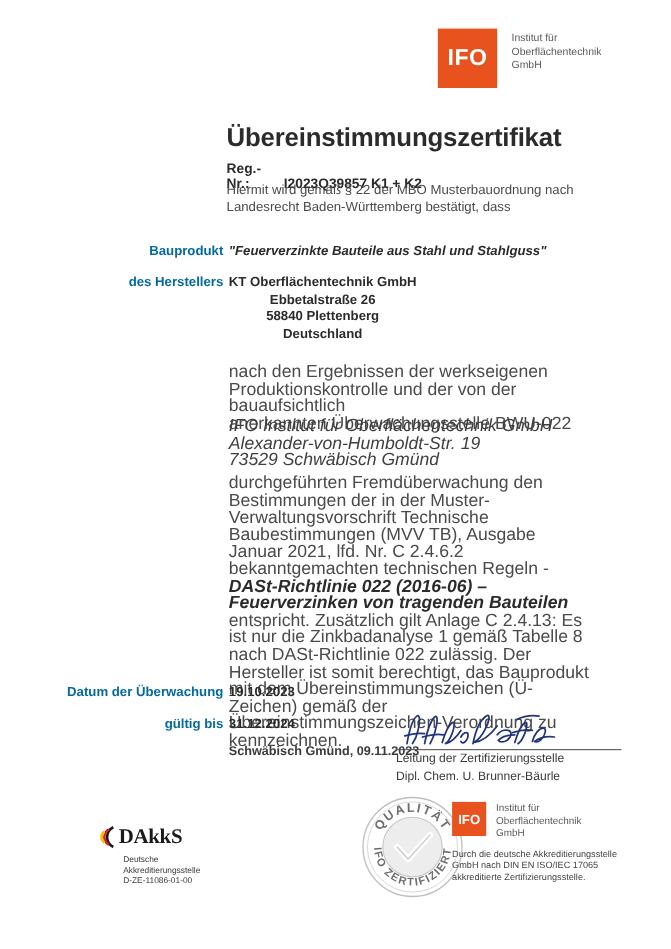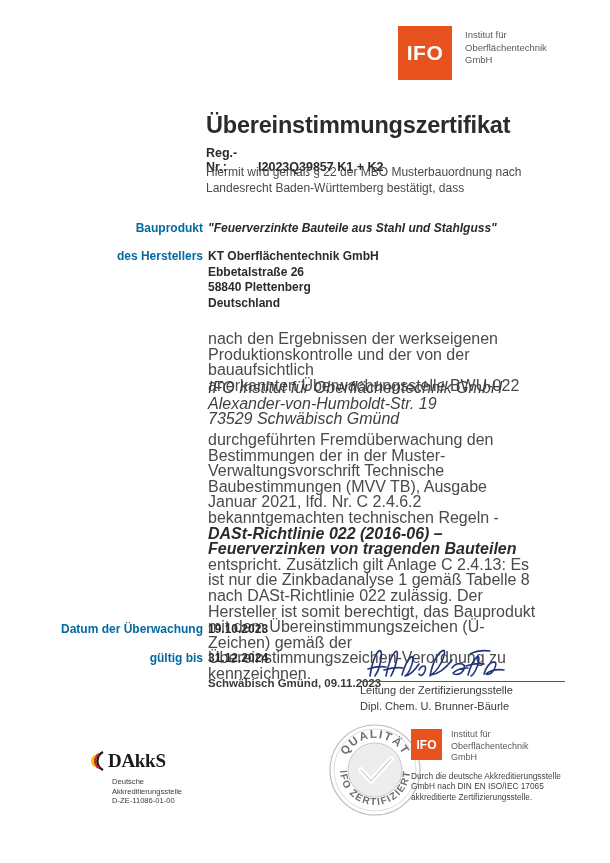--- a/index.html
+++ b/index.html
@@ -96,20 +96,21 @@
     top: 221px;
     font-style: italic;
     font-weight: bold;
   }
   #lbl-hersteller { left: 33px; top: 249px; }
   #val-hersteller {
     top: 249px;
     font-weight: bold;
     line-height: 15.5px;
     white-space: pre-line;
+    text-align: center;
   }
 
   
   .para {
     position: absolute;
     left: 208px;
     width: 330px;
     font-size: 16px;
     line-height: 15.6px;
     color: #4a4a4a;

